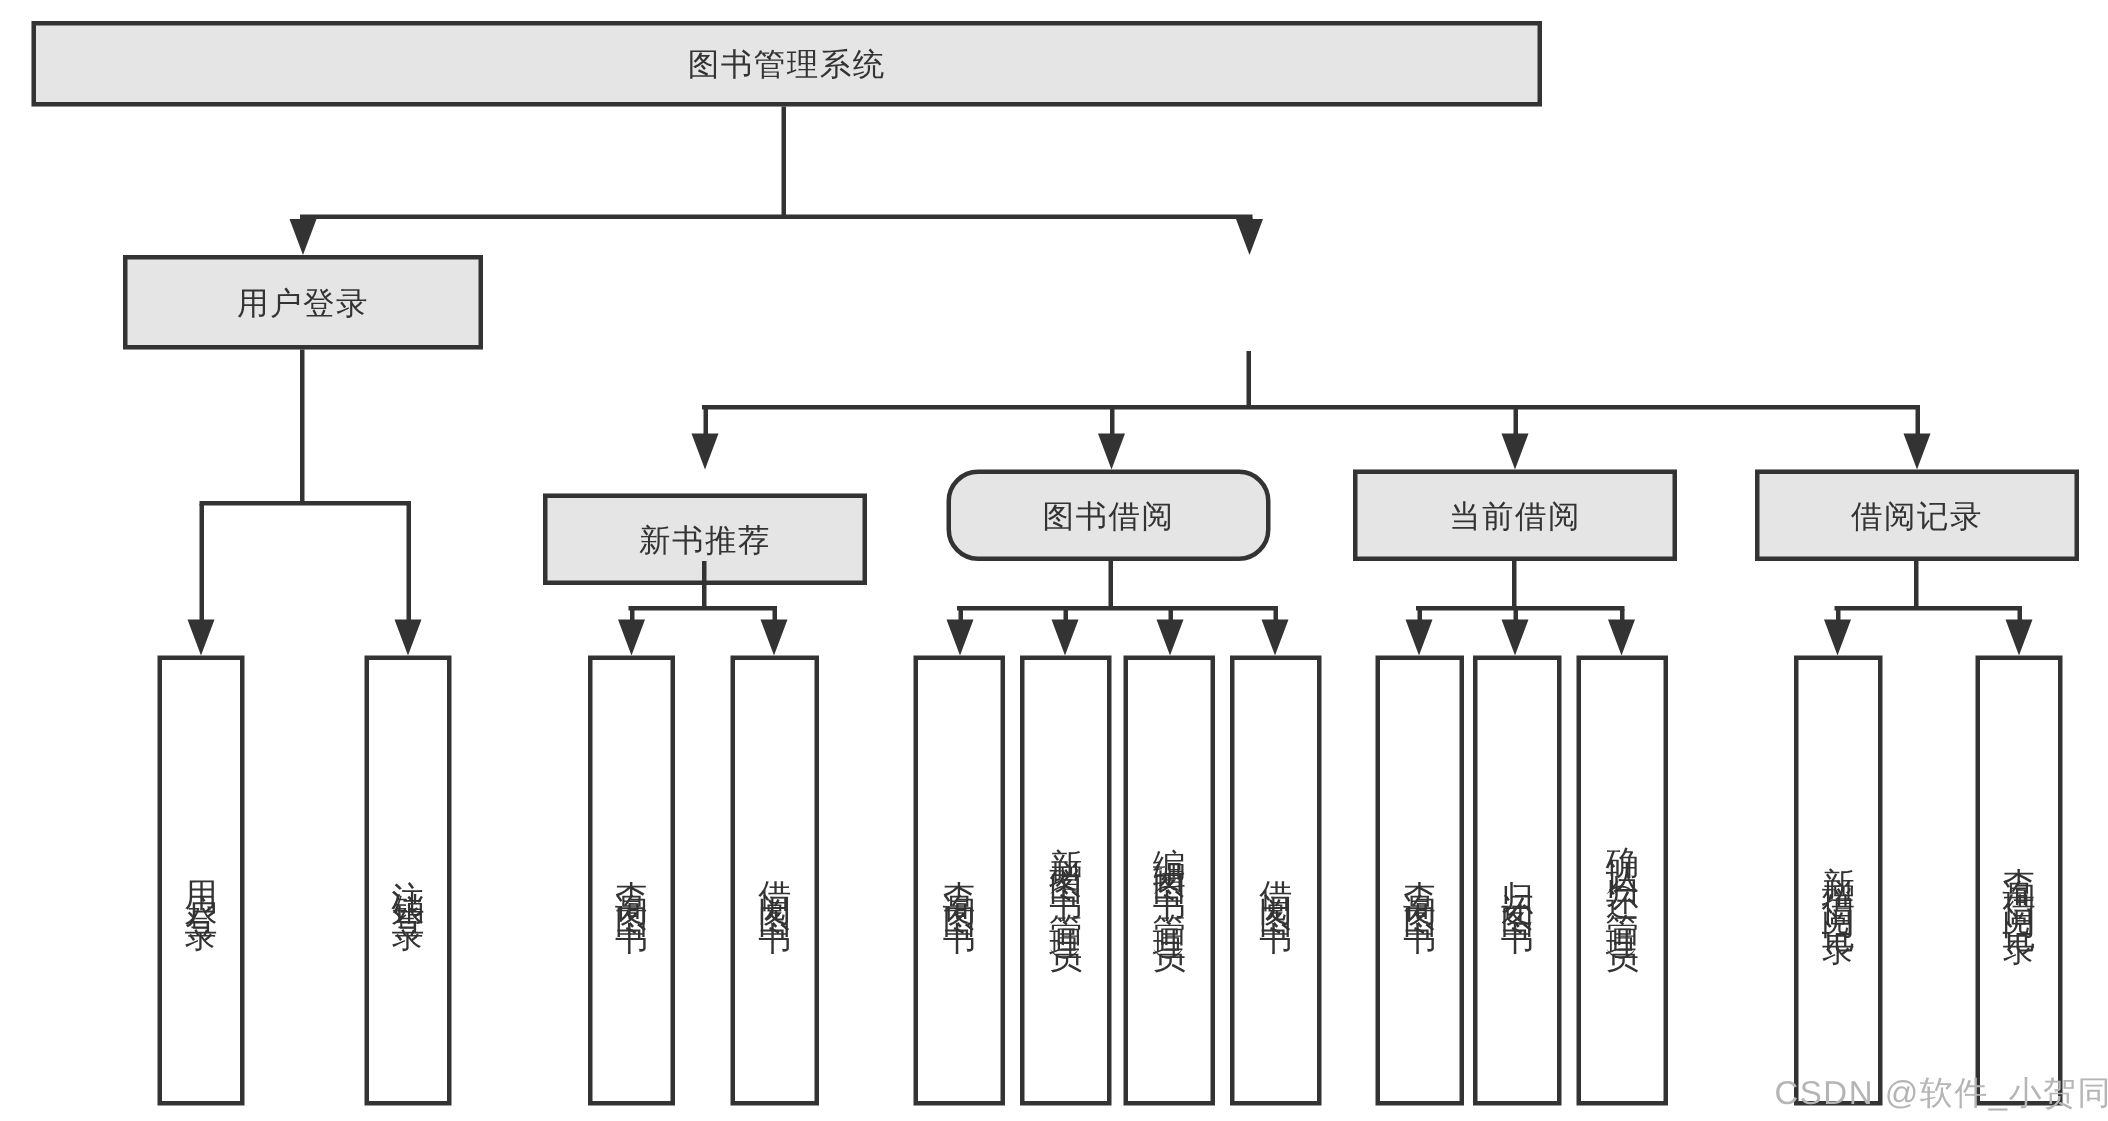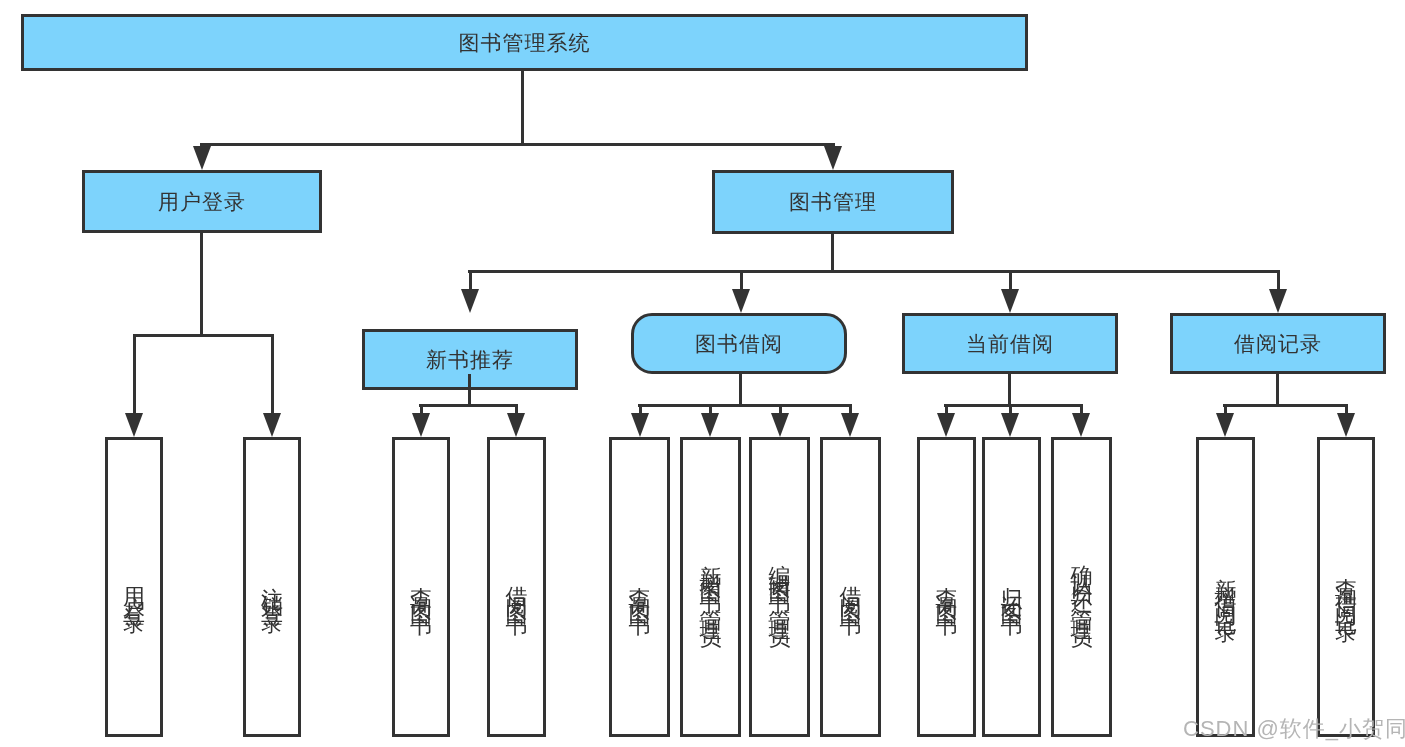--- a/index.html
+++ b/index.html
@@ -12,21 +12,21 @@
     position:relative;
     width:1405px;height:747px;
     background:#ffffff;
     font-family:"Liberation Sans", sans-serif;
     color:var(--text);
     overflow:hidden;
   }
   .box{
     position:absolute;
     border:3px solid var(--line);
-    background:#7dd3fc;
+    background:#e5e5e5;
     box-sizing:border-box;
     display:flex;align-items:center;justify-content:center;
     font-size:21px;
     letter-spacing:1px;
     white-space:nowrap;
   }
   .vbox{
     position:absolute;
     border:3px solid var(--line);
     background:#ffffff;
@@ -71,23 +71,20 @@
     <span>图书管理系统</span>
   </div>
 
   <div class="vline" style="left:521px;top:71px;height:74px;"></div>
   <div class="hline" style="left:200px;top:143px;width:635px;"></div>
   <div class="arrow" style="left:193px;top:145px;height:25px;"></div>
   <div class="arrow" style="left:824px;top:145px;height:25px;"></div>
 
   <div class="box" style="left:82px;top:170px;width:240px;height:63px;">
     <span>用户登录</span>
-  </div>
-  <div class="box" style="left:712px;top:170px;width:242px;height:64px;">
-    <span>图书管理</span>
   </div>
 
   <div class="vline" style="left:200px;top:233px;height:103px;"></div>
   <div class="hline" style="left:133px;top:334px;width:141px;"></div>
   <div class="arrow" style="left:125px;top:336px;height:101px;"></div>
   <div class="arrow" style="left:263px;top:336px;height:101px;"></div>
 
   <div class="vline" style="left:831px;top:234px;height:38px;"></div>
   <div class="hline" style="left:468px;top:270px;width:812px;"></div>
   <div class="arrow" style="left:461px;top:272px;height:41px;"></div>

